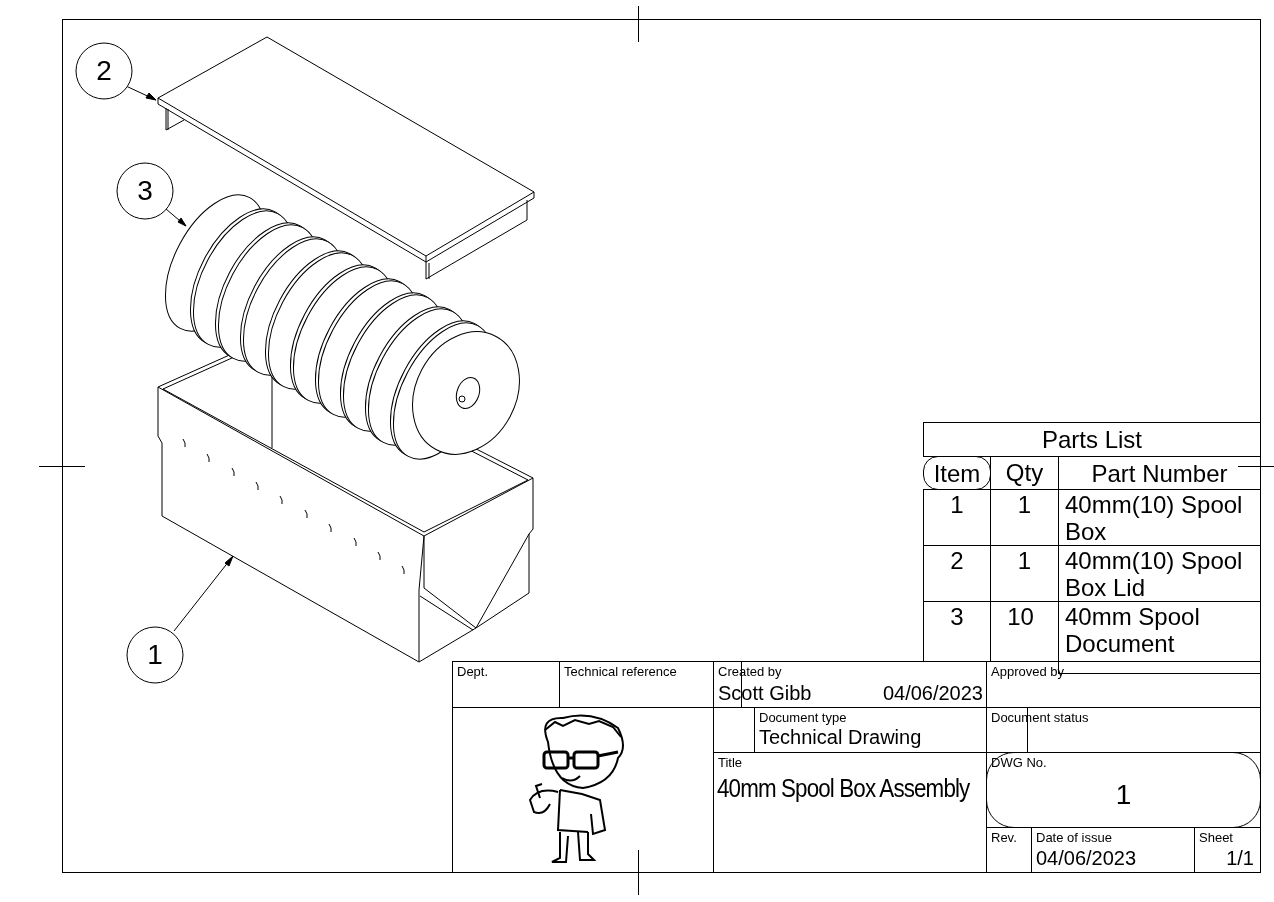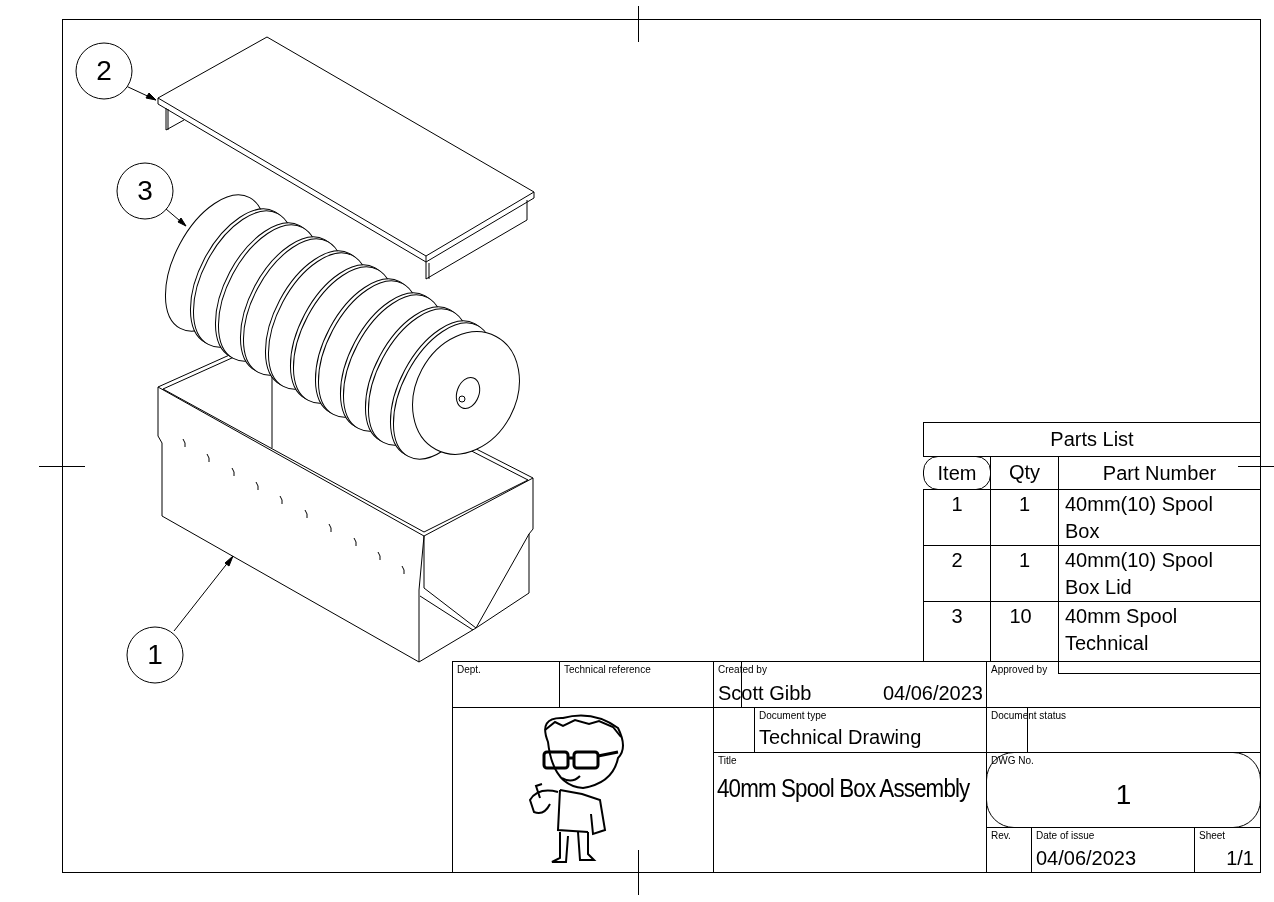--- a/index.html
+++ b/index.html
@@ -2,23 +2,23 @@
 <html><head>
 <meta charset="utf-8">
 <style>
   html, body { margin: 0; padding: 0; background: #ffffff; }
   body { width: 1274px; height: 902px; position: relative; overflow: hidden; font-family: "Liberation Sans", sans-serif; color: #000; }
   .abs { position: absolute; }
   .sheet-border { position: absolute; left: 62px; top: 19px; width: 1199px; height: 854px; border: 1px solid #000; box-sizing: border-box; }
   .mark { position: absolute; background: #000; }
   svg.drawing { position: absolute; left: 0; top: 0; }
   .cell { position: absolute; border: 1px solid #000; box-sizing: border-box; }
-  .lbl { position: absolute; font-size: 10px; left: 4px; top: 2px; white-space: nowrap; }
+  .lbl { position: absolute; font-size: 13px; left: 4px; top: 2px; white-space: nowrap; }
   .val { position: absolute; font-size: 20px; white-space: nowrap; }
-  .pl-text { position: absolute; font-size: 20px; line-height: 27px; }
+  .pl-text { position: absolute; font-size: 24px; line-height: 27px; }
   .center { text-align: center; }
   .title-val { font-size: 26px; font-weight: normal; letter-spacing: -1px; transform: scaleX(0.86); transform-origin: left center; }
 </style>
 </head>
 <body>
 
 <div class="sheet-border"></div>
 
 <div class="mark" style="left:638px; top:6px; width:1px; height:36px;"></div>
 <div class="mark" style="left:638px; top:850px; width:1px; height:45px;"></div>
@@ -160,21 +160,21 @@
   </div>
 
   <div class="cell" style="left:923px; top:601px; width:68px; height:61px;">
     <div class="pl-text center" style="left:0; right:0; top:1px;">3</div>
   </div>
   <div class="cell" style="left:990px; top:601px; width:69px; height:61px;">
     <div class="pl-text center" style="left:0; right:8px; top:1px;">10</div>
   </div>
   <div class="cell" style="left:1058px; top:601px; width:203px; height:73px;">
     <div class="pl-text" style="left:6px; top:1px;">40mm Spool</div>
-    <div class="pl-text" style="left:6px; top:28px;">Technical</div>
+    <div class="pl-text" style="left:6px; top:28px;">Document</div>
   </div>
 </div>
 
 <div>
   <div class="cell" style="left:452px; top:661px; width:108px; height:47px;">
     <div class="lbl">Dept.</div>
   </div>
   <div class="cell" style="left:559px; top:661px; width:183px; height:47px;">
     <div class="lbl">Technical reference</div>
   </div>

